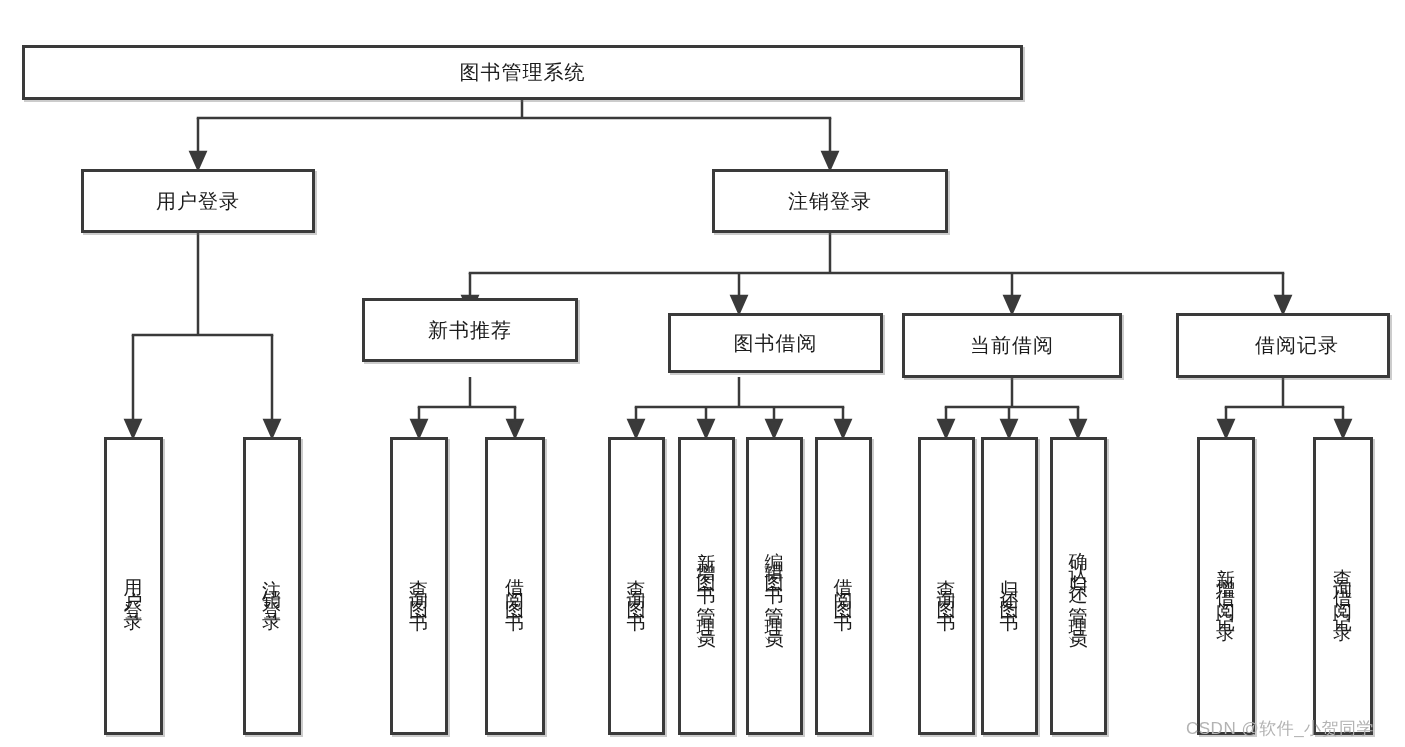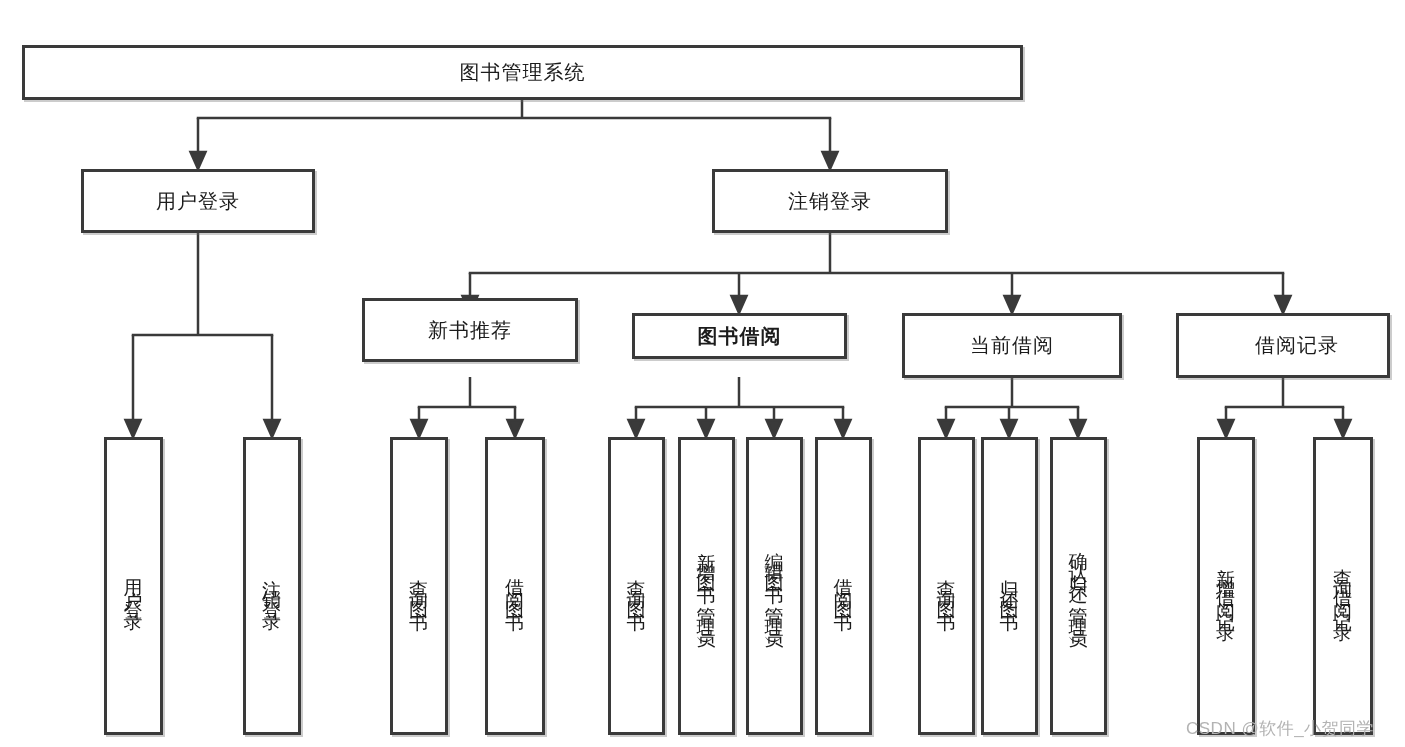--- a/index.html
+++ b/index.html
@@ -132,21 +132,21 @@
       <polygon points="1335.5,420 1350.5,420 1343,437"></polygon>
     </g>
   </svg>
 
   <div class="node" style="left:22px; top:13px; width:1001px; height:55px;margin-top:32px;">图书管理系统</div>
 
   <div class="node" style="left:81px; top:169px; width:234px; height:64px;">用户登录</div>
   <div class="node" style="left:712px; top:169px; width:236px; height:64px;">注销登录</div>
 
   <div class="node" style="left:362px; top:298px; width:216px; height:64px;">新书推荐</div>
-  <div class="node" style="left:632px; top:313px; width:215px; height:46px;font-weight:bold;">图书借阅</div>
+  <div class="node" style="left:668px; top:313px; width:215px; height:60px;">图书借阅</div>
   <div class="node" style="left:902px; top:313px; width:220px; height:65px;">当前借阅</div>
   <div class="node" style="left:1176px; top:313px; width:214px; height:65px;padding-left:28px;">借阅记录</div>
 
   <div class="vnode" style="left:104px; top:437px; width:59px; height:298px;">
     <span>用户登录</span>
   </div>
   <div class="vnode" style="left:243px; top:437px; width:58px; height:298px;">
     <span>注销登录</span>
   </div>
 

